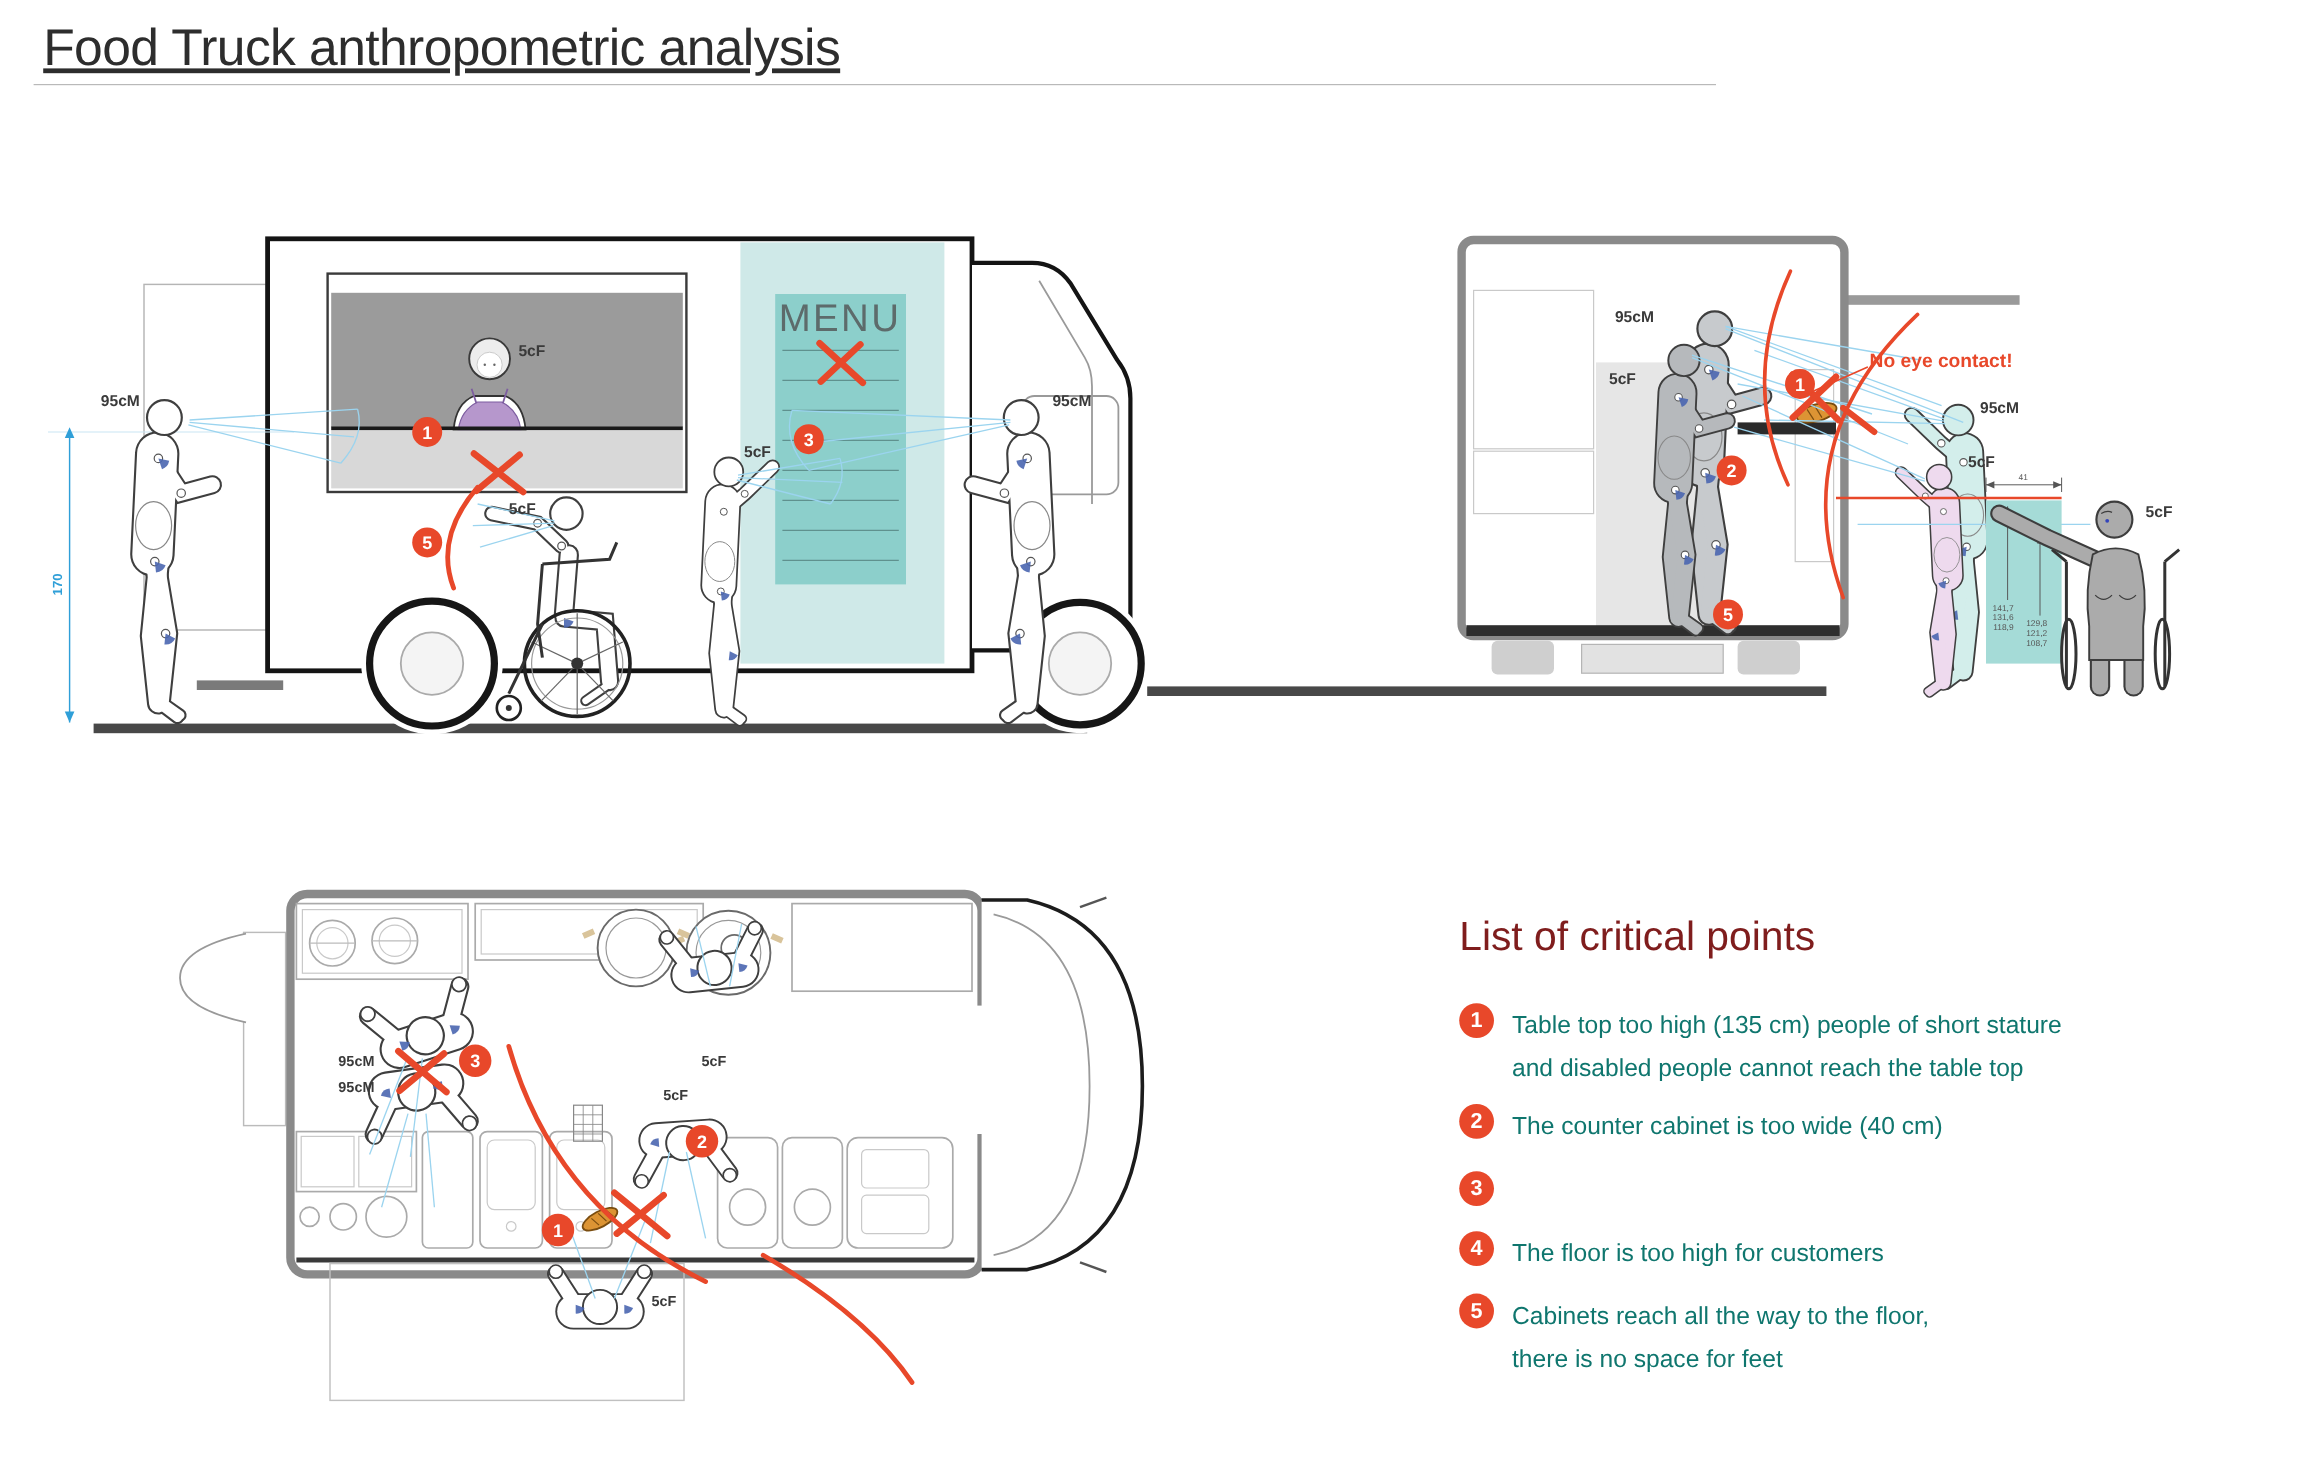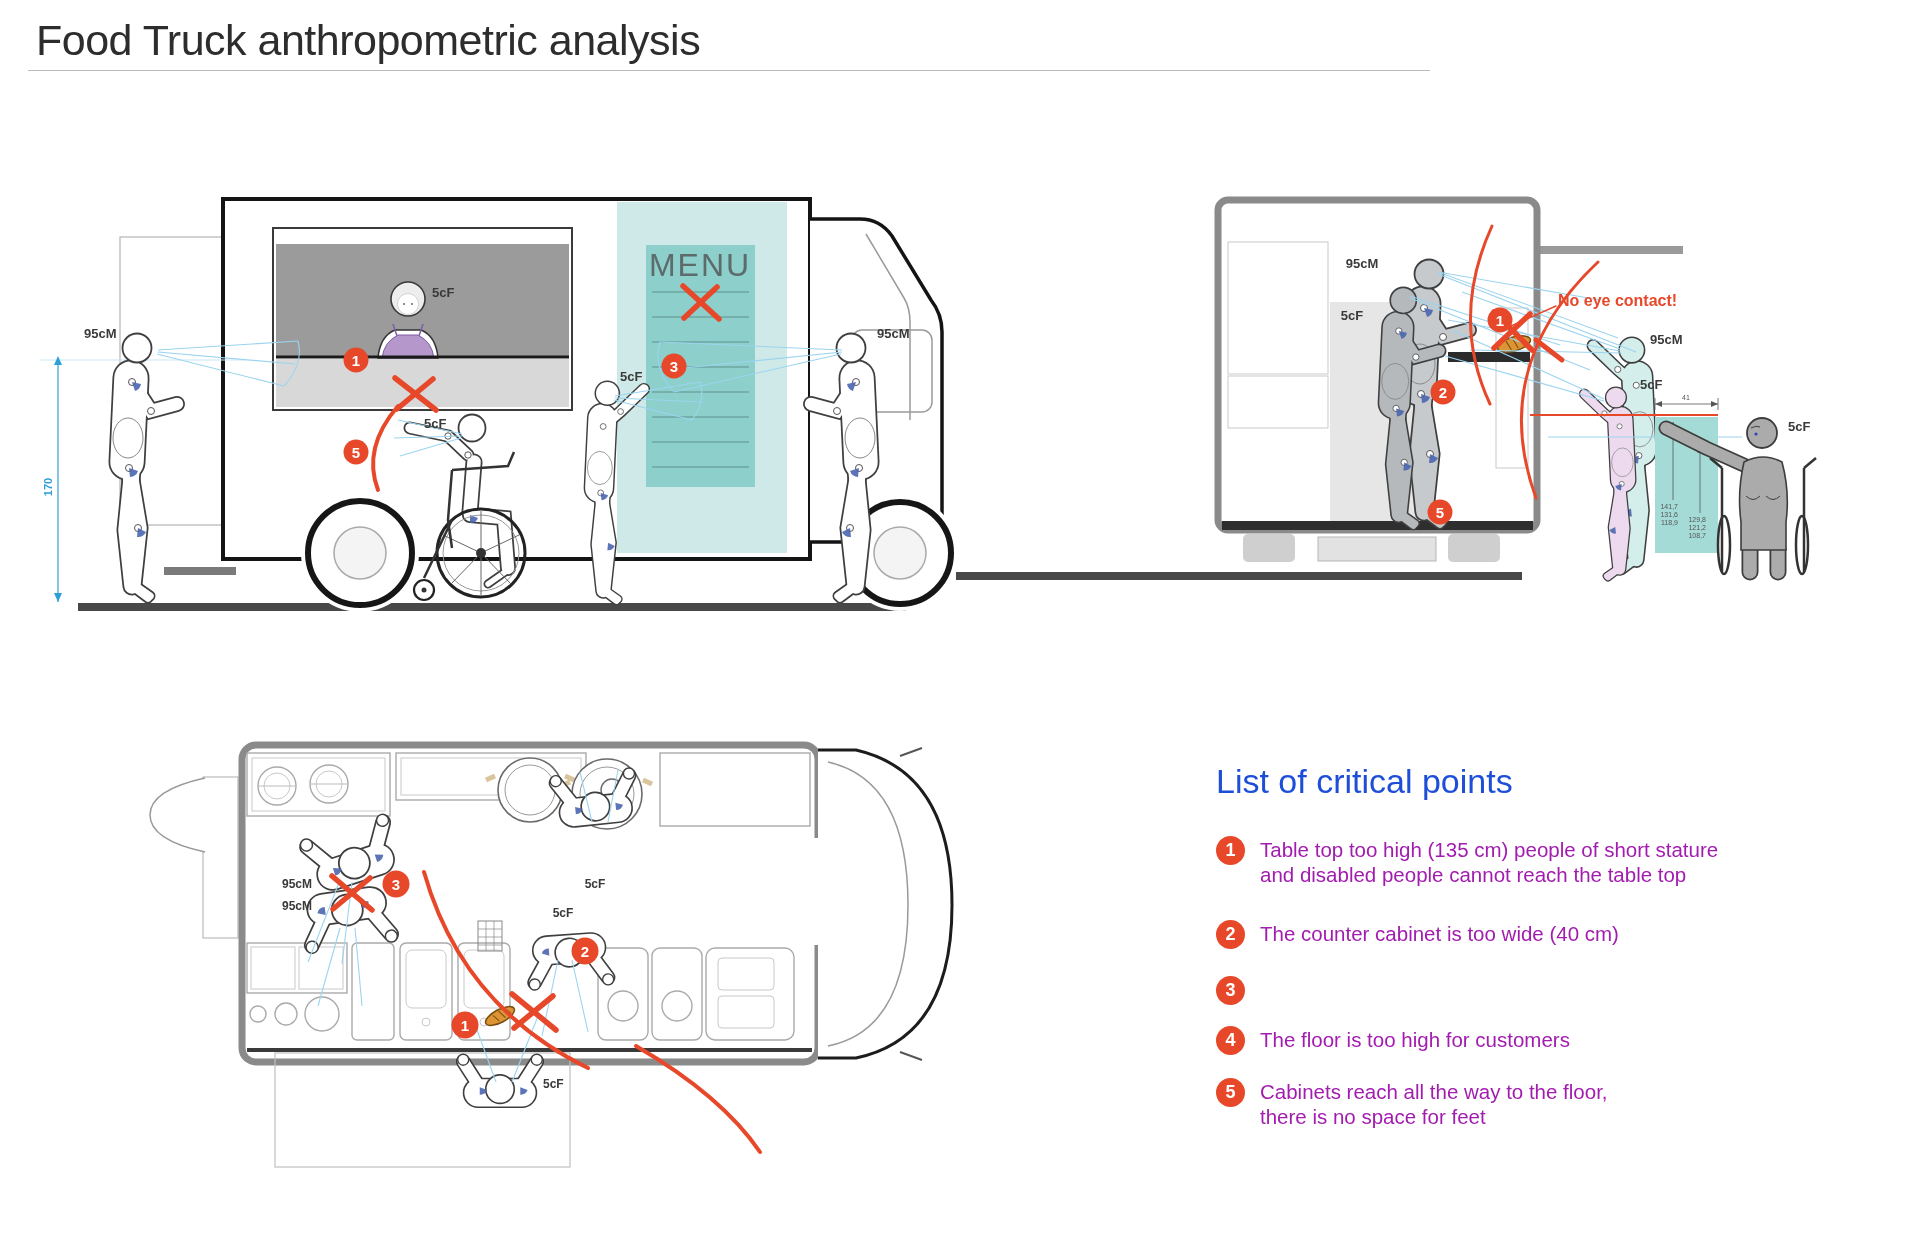--- a/index.html
+++ b/index.html
@@ -1,27 +1,27 @@
 <!DOCTYPE html>
 <html><head>
 <meta charset="utf-8">
 <style>
   html,body{margin:0;padding:0;background:#fff;}
   body{width:1920px;height:1234px;position:relative;overflow:hidden;
        font-family:"Liberation Sans", sans-serif;color:#2e2e2e;}
   .abs{position:absolute;}
-  #page-title{left:36px;top:16px;font-size:43px;font-weight:400;letter-spacing:-.5px;color:#2d2d2d;}
+  #page-title{left:36px;top:16px;font-size:43px;font-weight:400;letter-spacing:-.5px;color:#2d2d2d;text-decoration:underline;}
   #title-rule{left:28px;top:70px;width:1402px;height:1px;background:#b9b9b9;}
   #diagram-svg{left:0;top:0;}
   
-  #cp-heading{left:1216px;top:762px;font-size:34px;color:#1d4ed8;}
+  #cp-heading{left:1216px;top:762px;font-size:34px;color:#7f1d1d;}
   .cp-row{display:flex;gap:15px;align-items:flex-start;left:1216px;}
   .cp-badge{width:29px;height:29px;border-radius:50%;background:#E8482A;color:#fff;
             font-size:18px;font-weight:bold;display:flex;align-items:center;justify-content:center;flex:0 0 29px;}
-  .cp-text{font-size:20.5px;line-height:25px;color:#a21caf;white-space:pre-line;max-width:520px;margin-top:1px;}
+  .cp-text{font-size:20.5px;line-height:36px;color:#0f766e;white-space:pre-line;max-width:520px;margin-top:1px;}
   
   text{font-family:"Liberation Sans", sans-serif;}
   .lbl{font-size:13px;font-weight:bold;fill:#3a3a3a;}
   .lbl-s{font-size:12px;font-weight:bold;fill:#3a3a3a;}
   .tiny{font-size:7px;fill:#555;}
   .red{stroke:#E8482A;fill:none;stroke-linecap:round;}
   .redx{stroke:#E8482A;stroke-width:5.5;stroke-linecap:round;}
   .sight{stroke:#9BD4EF;stroke-width:1.1;fill:none;}
   .sight-soft{stroke:#C9E6F4;stroke-width:1;fill:none;}
   .dim{stroke:#2F9FD8;stroke-width:1.2;fill:none;}

